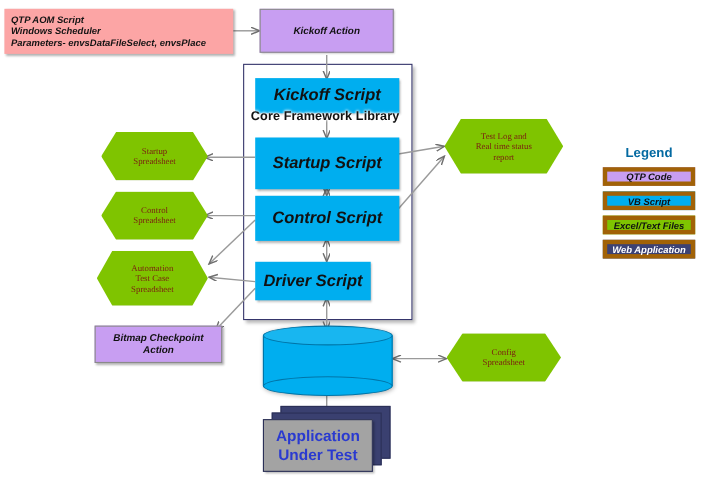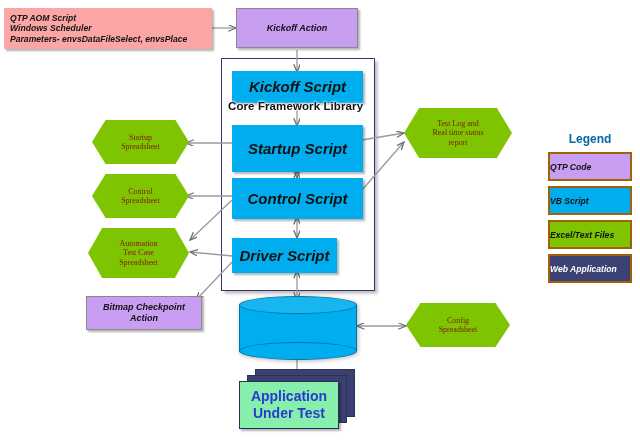--- a/index.html
+++ b/index.html
@@ -154,21 +154,21 @@
     position: absolute;
     z-index: 3;
   }
   .aut-card {
     position: absolute;
     background: #3a4070;
     border: 1px solid #2b3057;
     box-sizing: border-box;
   }
   .aut-front {
-    background: #86efac;
+    background: #a3a3a3;
     display: flex;
     align-items: center;
     justify-content: center;
     color: #2a3ad0;
     font-size: 14px;
     font-weight: bold;
     line-height: 1.15;
     white-space: pre-line;
     text-align: center;
     box-shadow: 1.5px 1.5px 2px rgba(0,0,0,0.3);
@@ -181,29 +181,29 @@
   }
   #legend-title {
     text-align: center;
     font-size: 12px;
     font-weight: bold;
     color: #0369a1;
     margin-bottom: 6px;
   }
   .legend-item {
     width: 84px;
-    height: 29px;
+    height: 17px;
     margin-bottom: 5px;
     display: flex;
     align-items: center;
-    justify-content: flex-start;
+    justify-content: center;
     font-size: 8.6px;
     font-weight: bold;
     font-style: italic;
-    border: 2px solid #a16207;
+    border: 4px solid #a16207;
     box-sizing: border-box;
     color: #111111;
   }
 
   
   #connectors {
     position: absolute;
     left: 0;
     top: 0;
     width: 640px;

